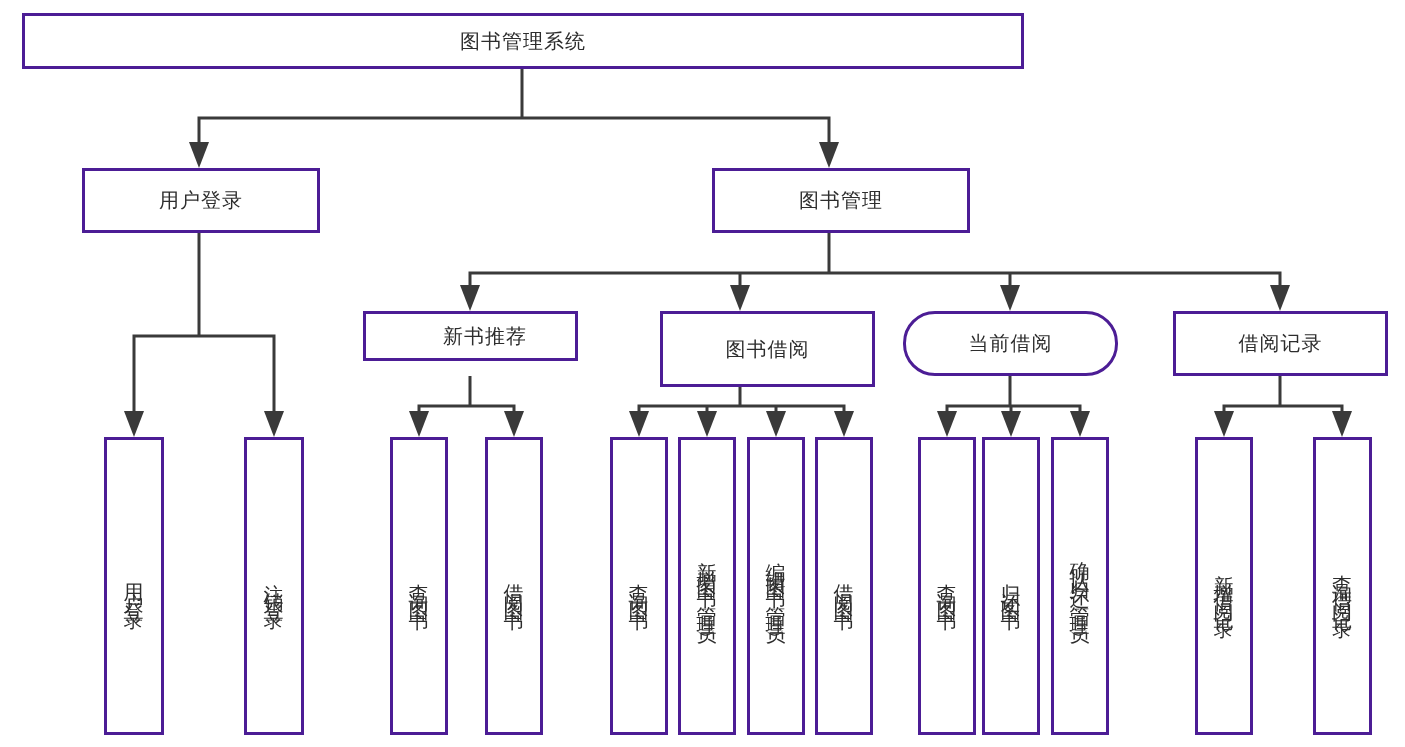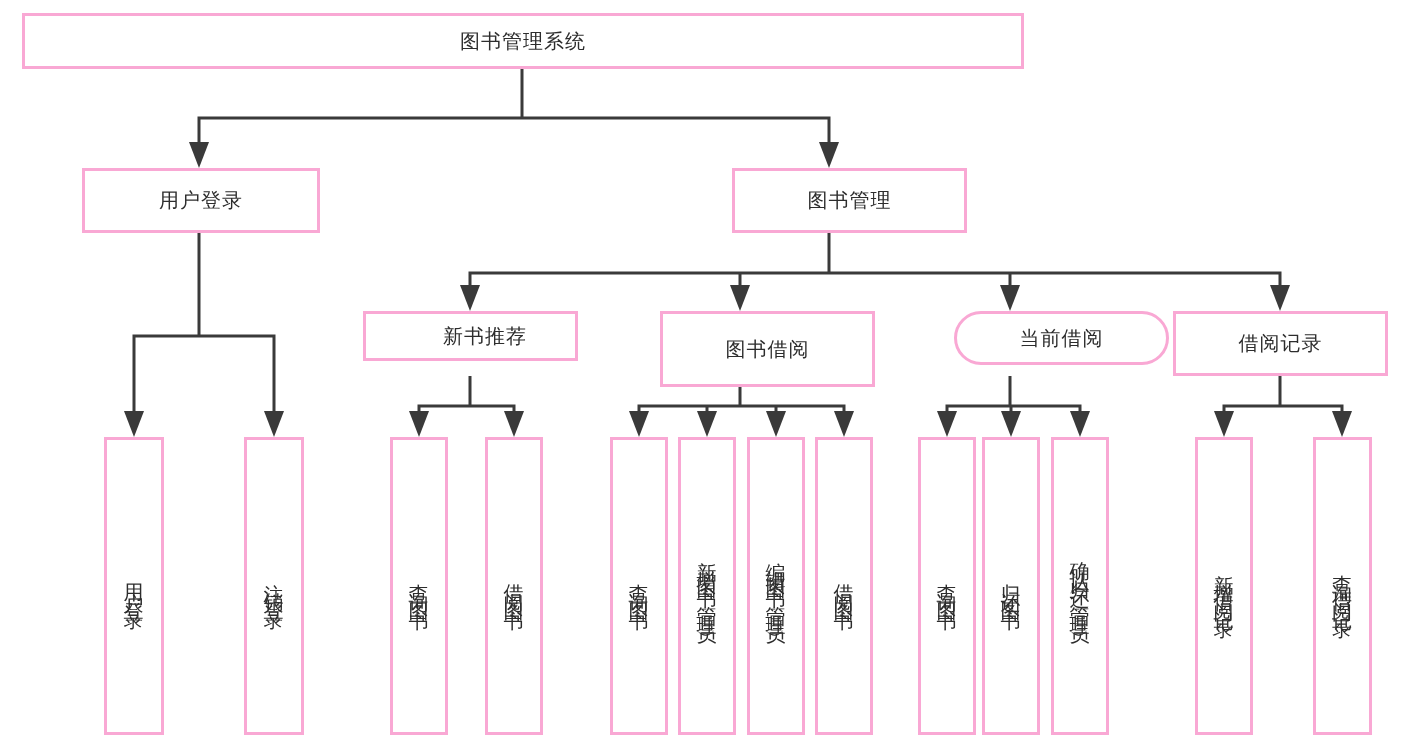--- a/index.html
+++ b/index.html
@@ -17,21 +17,21 @@
   }
   svg.wires {
     position: absolute;
     left: 0;
     top: 0;
     z-index: 1;
   }
   .box {
     position: absolute;
     box-sizing: border-box;
-    border: 3px solid #f9a8d4;
+    border: 3px solid #4c1d95;
     background: #ffffff;
     display: flex;
     align-items: center;
     justify-content: center;
     color: #2d2d2d;
     font-size: 20px;
     z-index: 2;
     text-align: center;
   }
   .hbox {
@@ -96,25 +96,25 @@
       <polygon points="1001,411 1021,411 1011,437"></polygon>
       <polygon points="1070,411 1090,411 1080,437"></polygon>
       <polygon points="1214,411 1234,411 1224,437"></polygon>
       <polygon points="1332,411 1352,411 1342,437"></polygon>
     </g>
   </svg>
 
   <div class="box hbox" style="left:22px; top:13px; width:1002px; height:56px;">图书管理系统</div>
 
   <div class="box hbox" style="left:82px; top:168px; width:238px; height:65px;">用户登录</div>
-  <div class="box hbox" style="left:712px; top:168px; width:235px; height:65px;margin-left:20px;">图书管理</div>
+  <div class="box hbox" style="left:712px; top:168px; width:258px; height:65px;">图书管理</div>
 
   <div class="box hbox" style="left:363px; top:311px; width:215px; height:50px;padding-left:29px;">新书推荐</div>
   <div class="box hbox" style="left:660px; top:311px; width:215px; height:76px;">图书借阅</div>
-  <div class="box hbox" style="left:954px; top:311px; width:215px; height:54px;border-radius:32px;">当前借阅</div>
+  <div class="box hbox" style="left:903px; top:311px; width:215px; height:65px;border-radius:32px;">当前借阅</div>
   <div class="box hbox" style="left:1173px; top:311px; width:215px; height:65px;text-align:right;">借阅记录</div>
 
   <div class="box vbox" style="left:104px; top:437px; width:60px; height:298px;">用户登录</div>
   <div class="box vbox" style="left:244px; top:437px; width:60px; height:298px;">注销登录</div>
 
   <div class="box vbox" style="left:390px; top:437px; width:58px; height:298px;">查询图书</div>
   <div class="box vbox" style="left:485px; top:437px; width:58px; height:298px;">借阅图书</div>
 
   <div class="box vbox" style="left:610px; top:437px; width:58px; height:298px;">查询图书</div>
   <div class="box vbox" style="left:678px; top:437px; width:58px; height:298px;">新增图书（管理员）</div>

